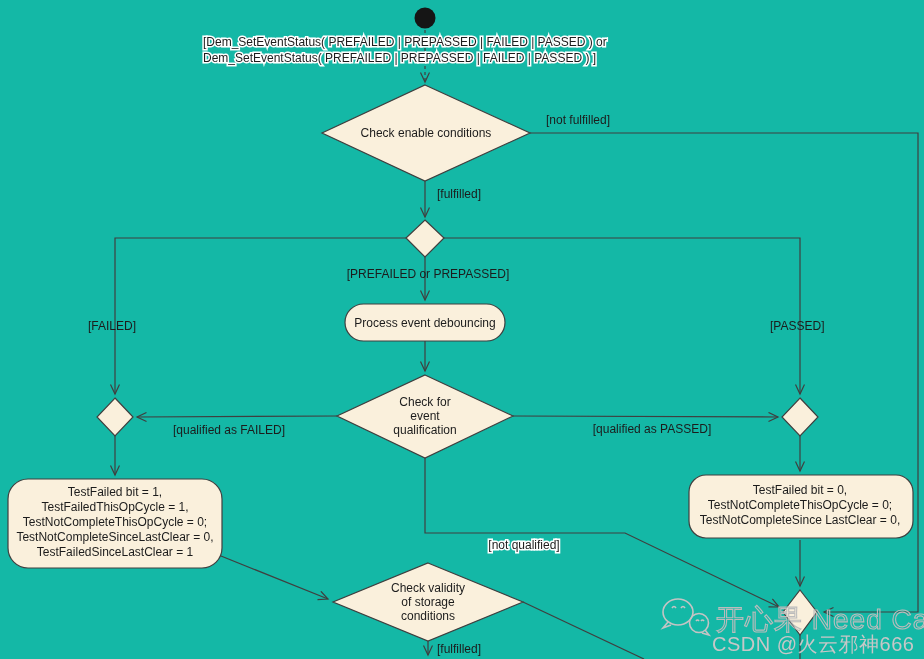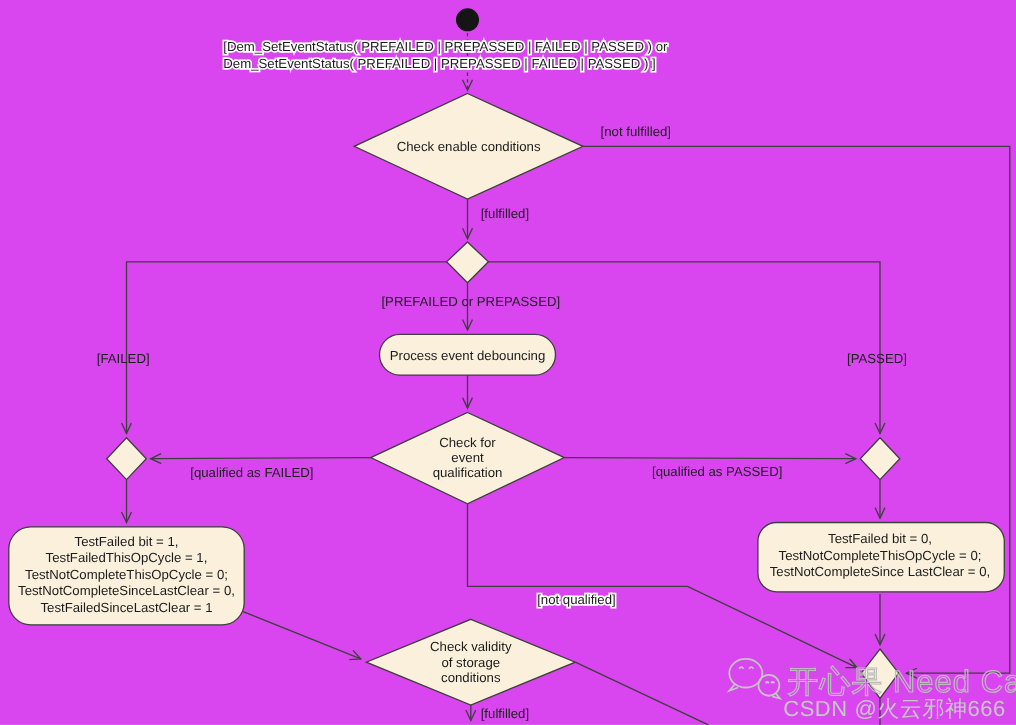--- a/index.html
+++ b/index.html
@@ -1,19 +1,19 @@
 <!DOCTYPE html>
 <html><head>
 <meta charset="utf-8">
 <style>
   html,body{margin:0;padding:0;background:#ffffff;}
   .canvas{
     position:relative;
     width:924px;height:659px;
-    background:#d946ef;
+    background:#14b8a6;
     font-family:"Liberation Sans", sans-serif;
     overflow:hidden;
   }
   svg{display:block;}
   text{
     font-family:"Liberation Sans", sans-serif;
     font-size:12px;
     fill:#1c1c1c;
   }
   .halo{ paint-order:stroke; stroke:#ffffff; stroke-width:3px; }

